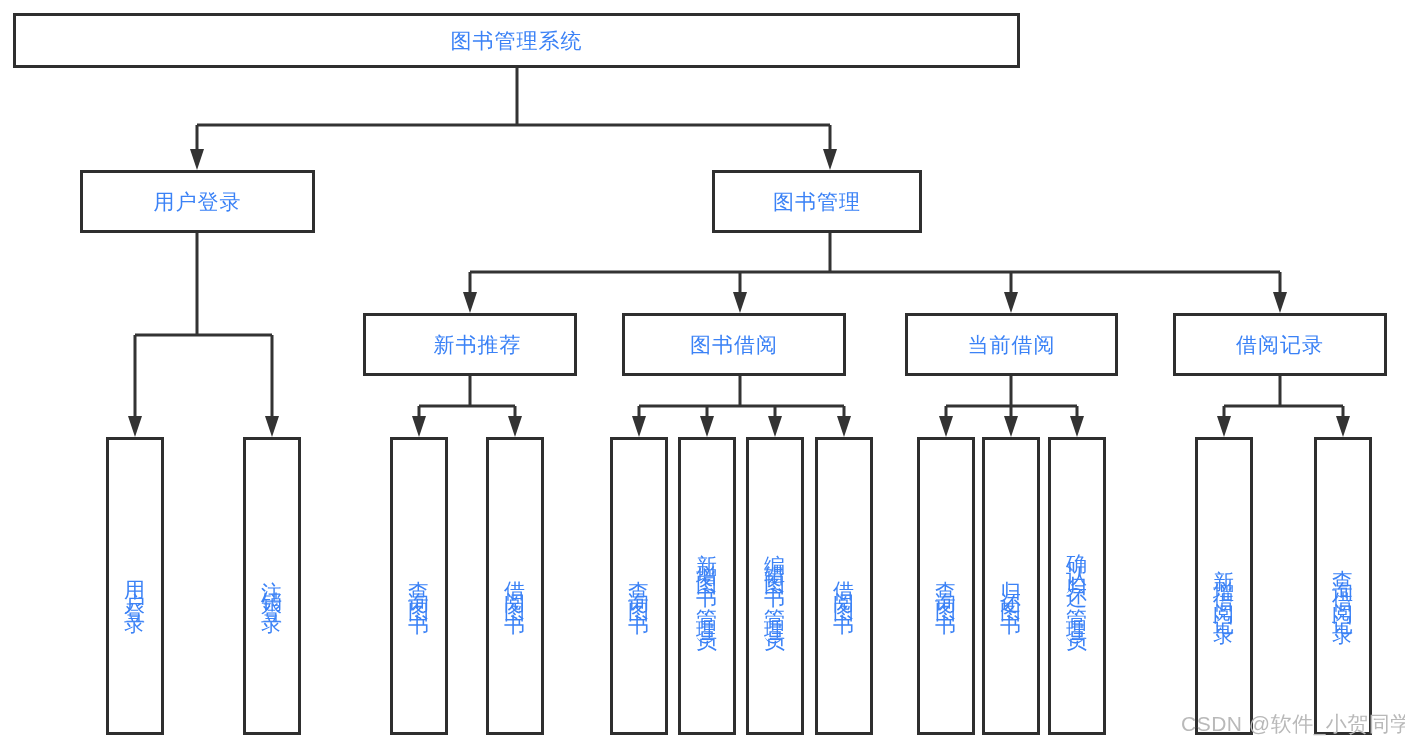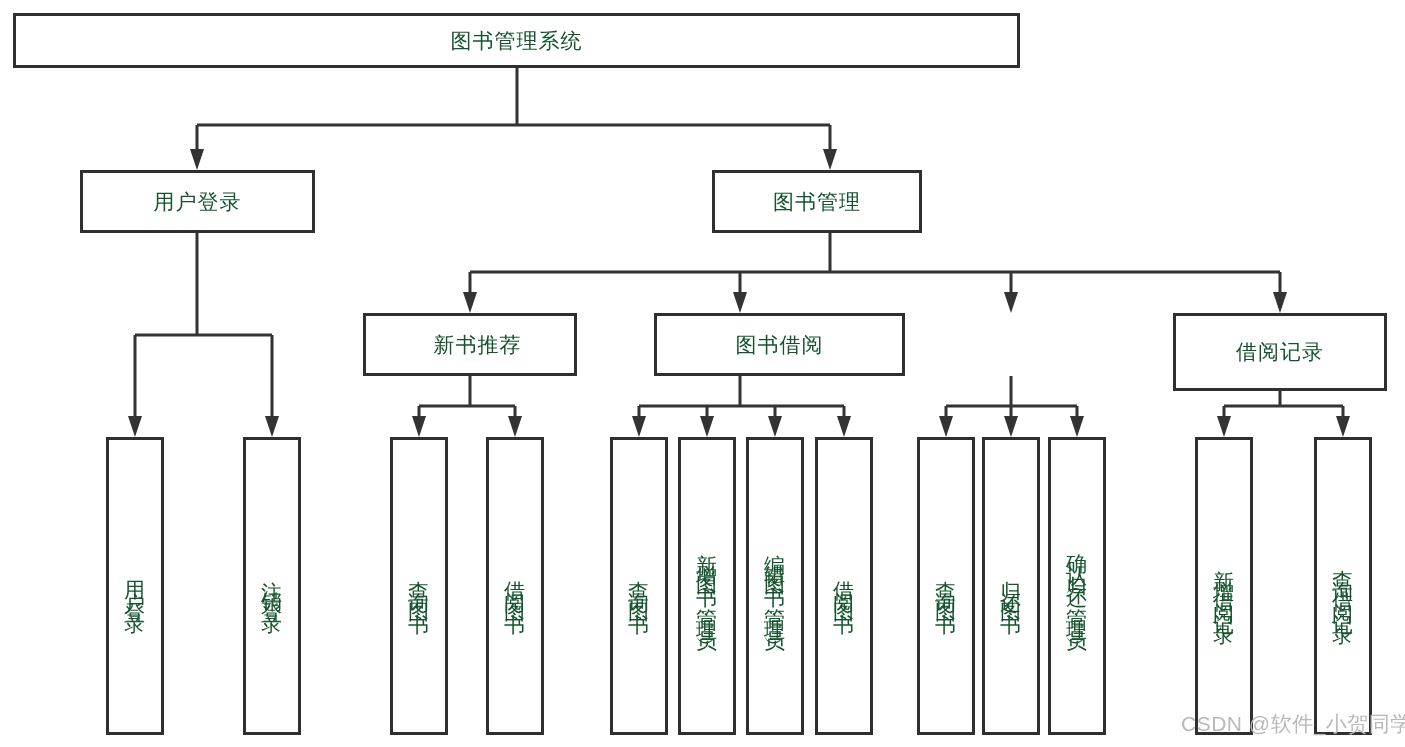--- a/index.html
+++ b/index.html
@@ -22,43 +22,43 @@
     z-index: 1;
   }
   .node {
     position: absolute;
     box-sizing: border-box;
     border: 3px solid #2f2f2f;
     background: #ffffff;
     display: flex;
     align-items: center;
     justify-content: center;
-    color: #14532d;
+    color: #3b82f6;
     font-size: 21px;
     letter-spacing: 1px;
     z-index: 2;
     white-space: nowrap;
   }
   .leaf .vtext {
     writing-mode: vertical-rl;
     text-orientation: mixed;
     letter-spacing: 11px;
     line-height: 1;
     white-space: nowrap;
   }
   
   .n-root   { left: 13px;   top: 13px;  width: 1007px; height: 55px; }
   
   .n-l2-0   { left: 80px;   top: 170px; width: 235px;  height: 63px; }
   .n-l2-1   { left: 712px;  top: 170px; width: 210px;  height: 63px; }
   
   .n-l3-0   { left: 363px;  top: 313px; width: 214px;  height: 63px; padding-left: 15px; }
-  .n-l3-1   { left: 654px;  top: 313px; width: 251px;  height: 63px; }
+  .n-l3-1   { left: 622px;  top: 313px; width: 224px;  height: 63px; }
   .n-l3-2   { left: 905px;  top: 313px; width: 213px;  height: 63px; }
-  .n-l3-3   { left: 1173px; top: 313px; width: 214px;  height: 78px; }
+  .n-l3-3   { left: 1173px; top: 313px; width: 214px;  height: 63px; }
   
   .leaf     { top: 437px; height: 298px; width: 58px; }
   .n-lf-0   { left: 106px; }
   .n-lf-1   { left: 243px; }
   .n-lf-2   { left: 390px; }
   .n-lf-3   { left: 486px; }
   .n-lf-4   { left: 610px; }
   .n-lf-5   { left: 678px; }
   .n-lf-6   { left: 746px; }
   .n-lf-7   { left: 815px; }
@@ -124,20 +124,23 @@
   <div class="node n-l2-1">
     <span>图书管理</span>
   </div>
 
   <div class="node n-l3-0">
     <span>新书推荐</span>
   </div>
   <div class="node n-l3-1">
     <span>图书借阅</span>
   </div>
+  <div class="node n-l3-2">
+    <span>当前借阅</span>
+  </div>
   <div class="node n-l3-3">
     <span>借阅记录</span>
   </div>
 
   <div class="node leaf n-lf-0">
     <span class="vtext">用户登录</span>
   </div>
   <div class="node leaf n-lf-1">
     <span class="vtext">注销登录</span>
   </div>

